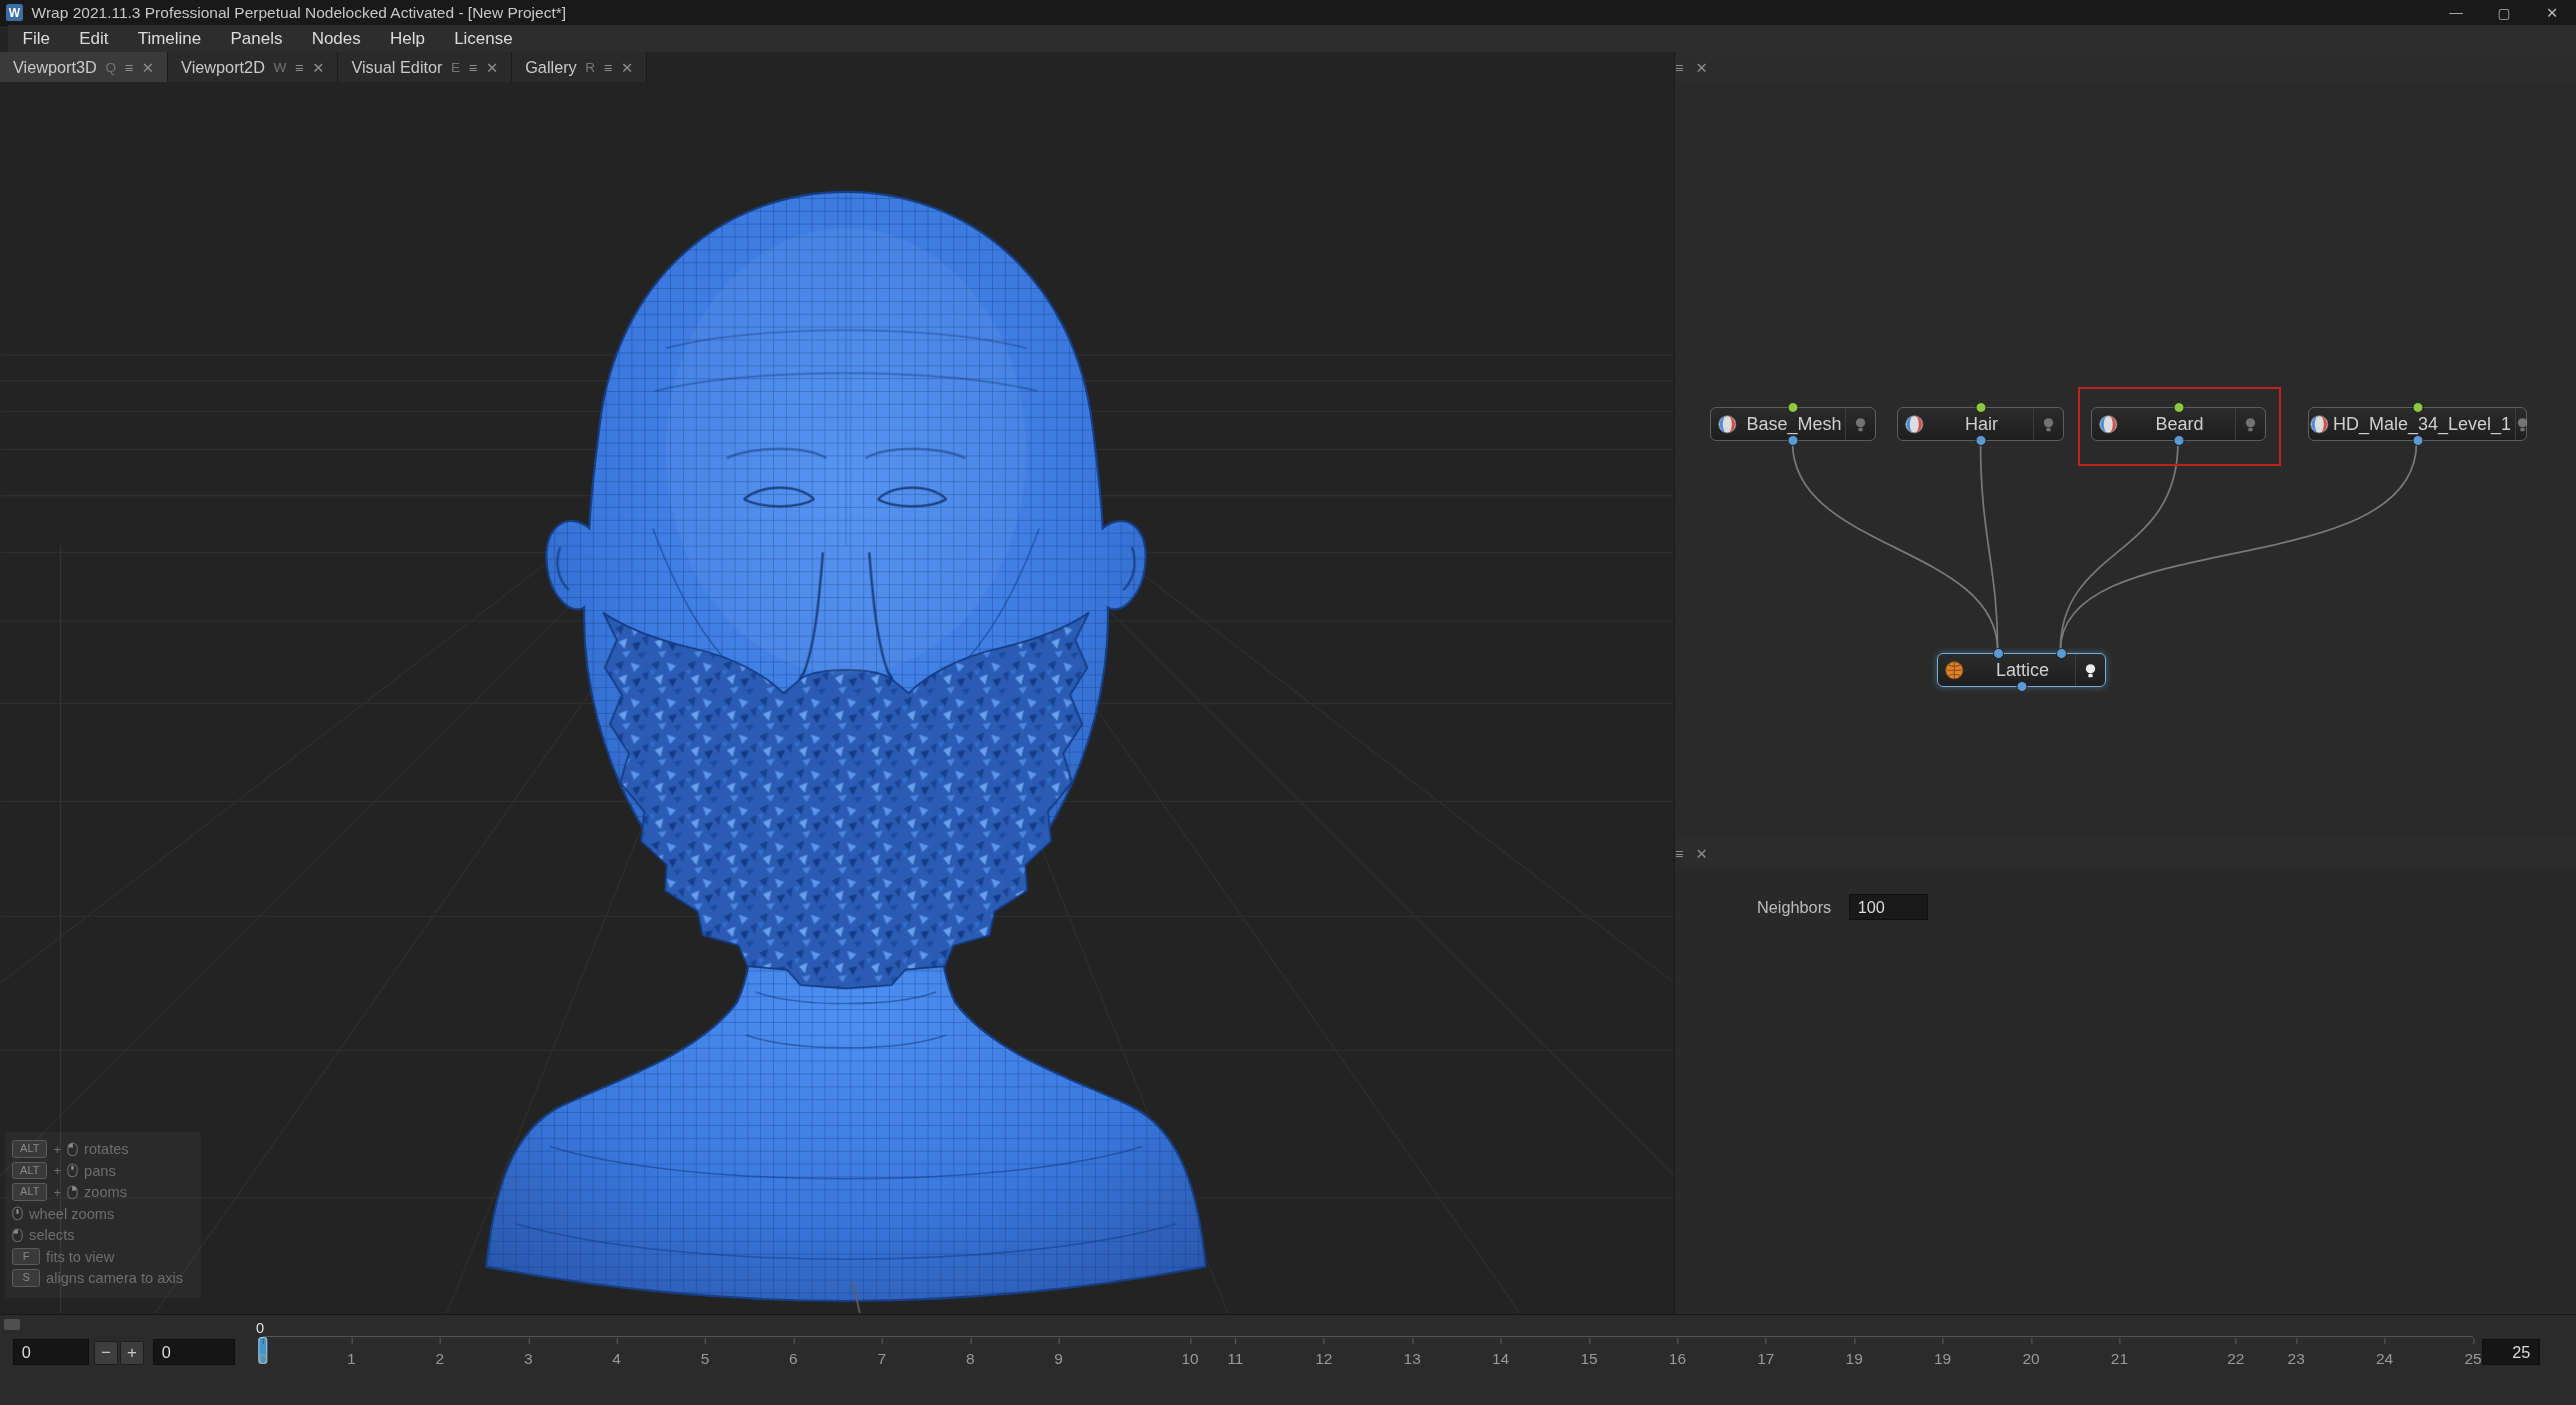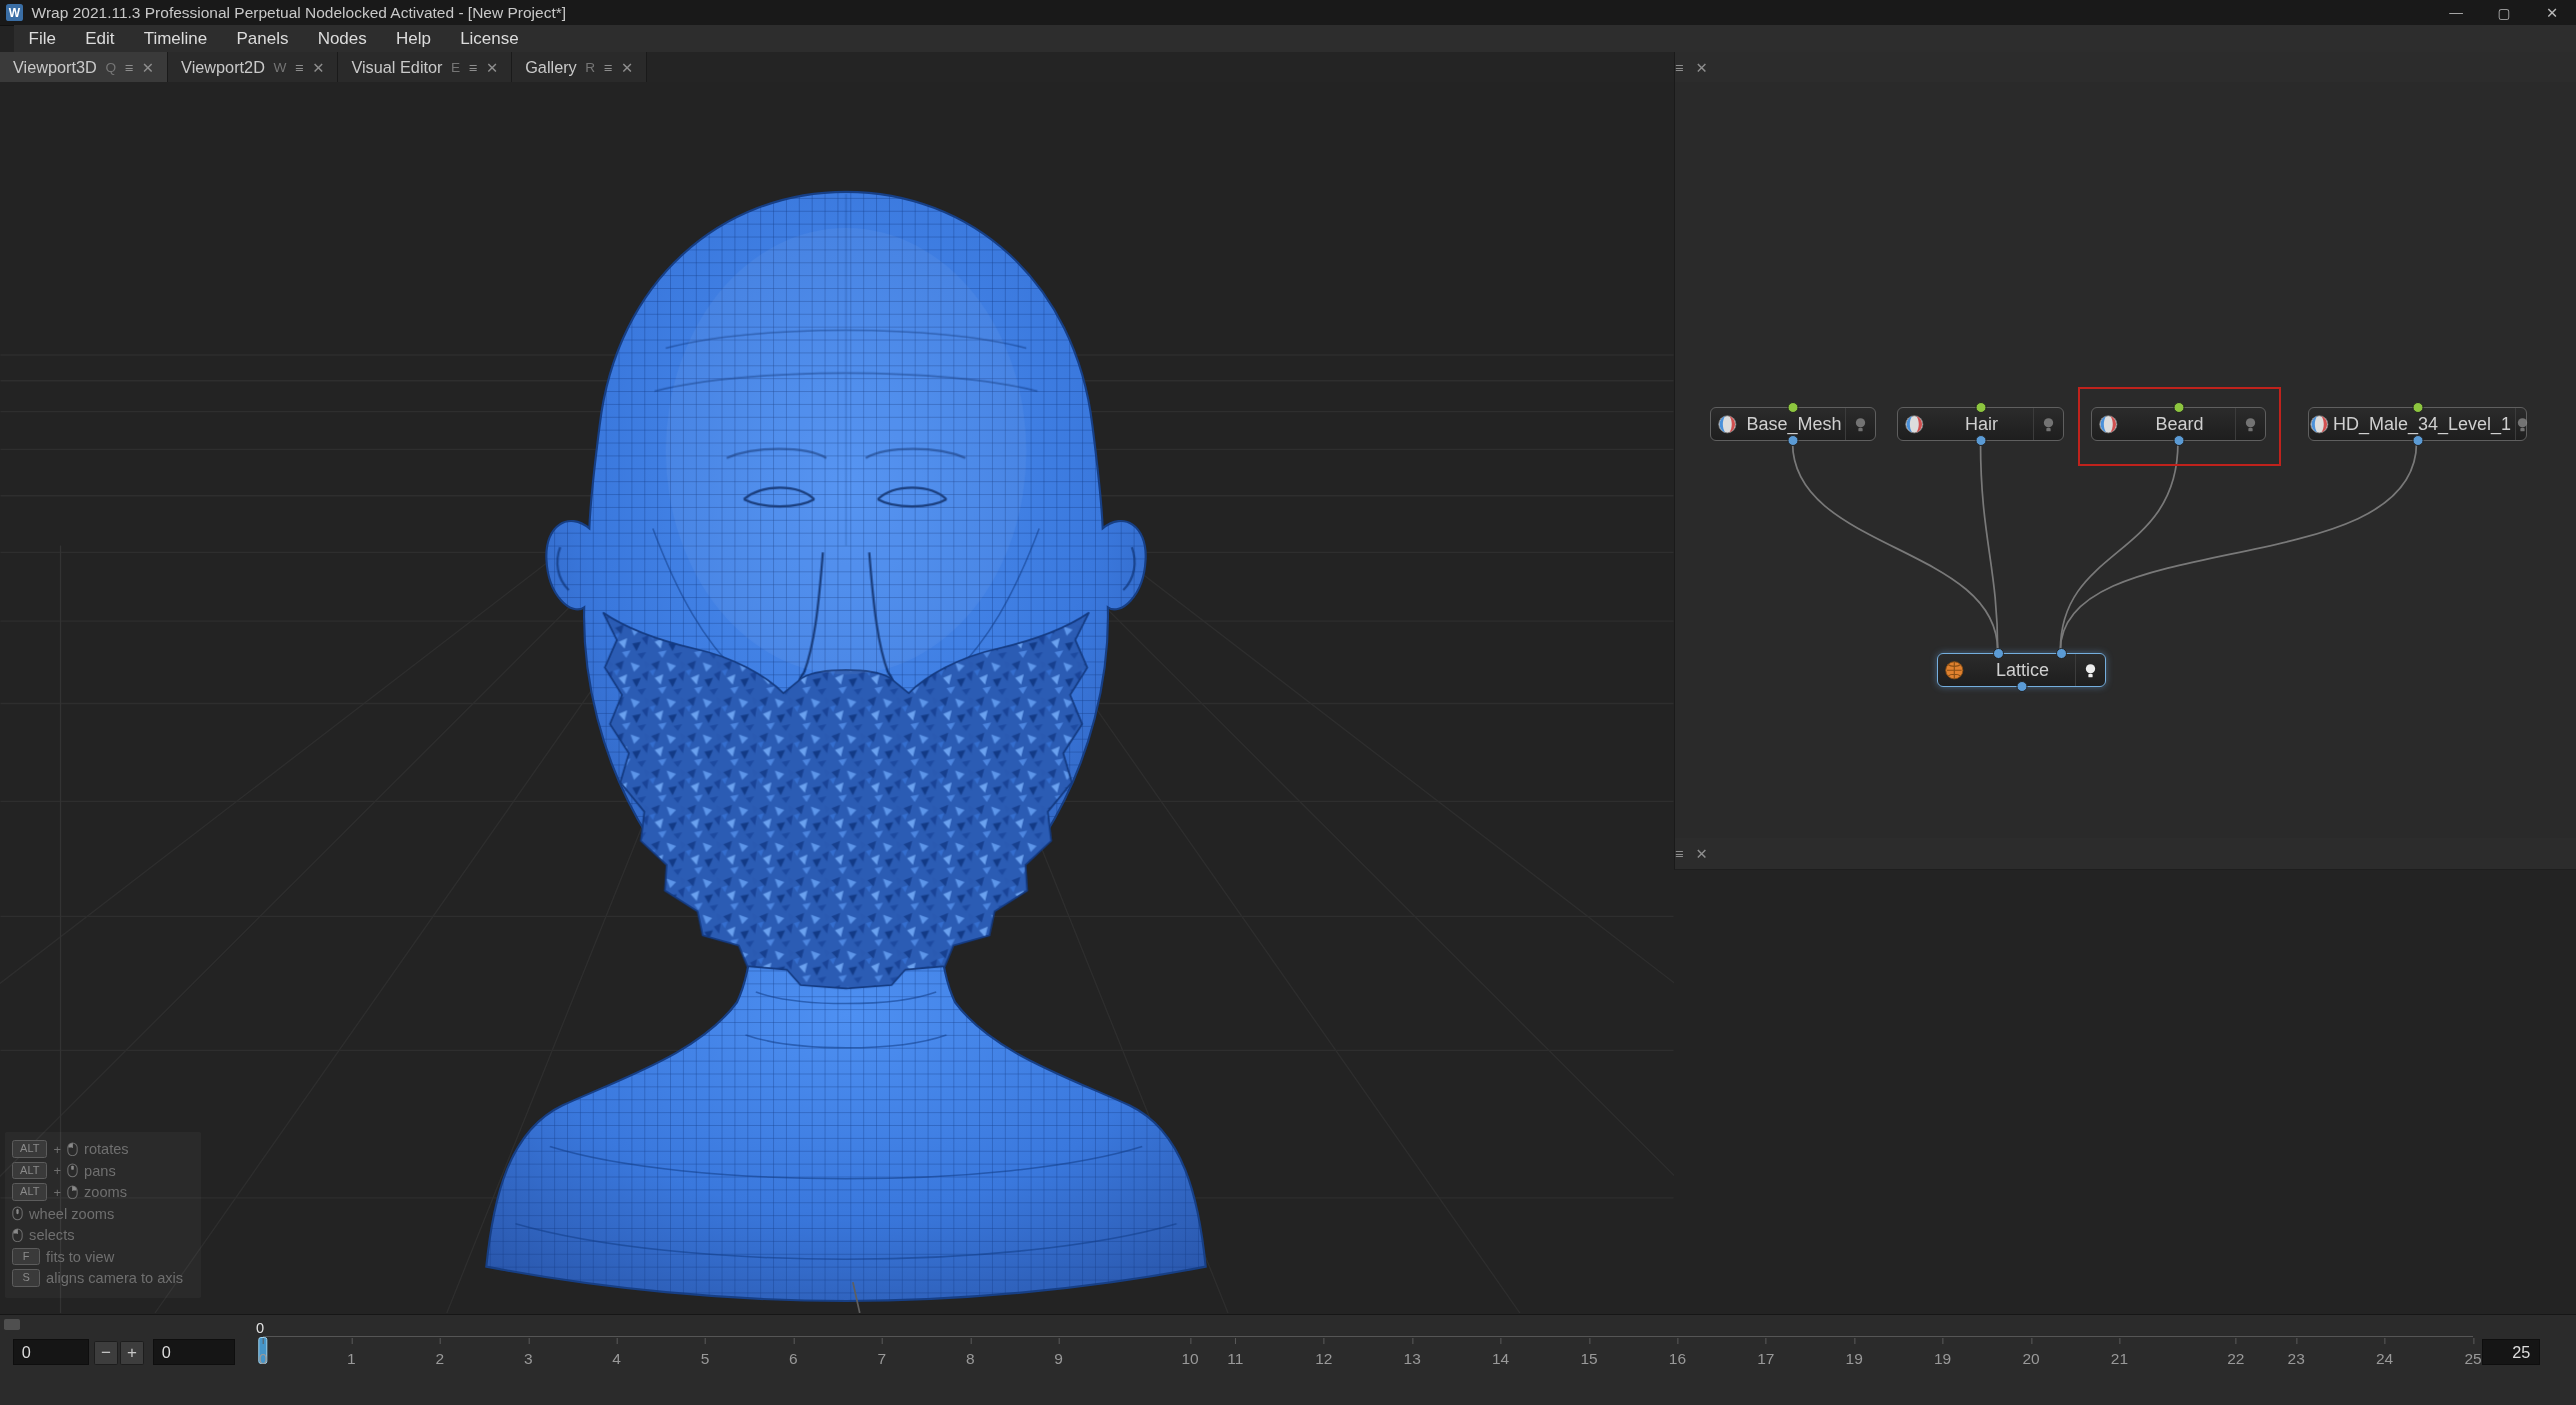--- a/index.html
+++ b/index.html
@@ -11,21 +11,21 @@
             display:flex;align-items:center;border-bottom:0.9px solid #101010;}
   .appicon{width:17px;height:17px;margin-left:6px;background:#3a6ea5;border-radius:2.6px;
            display:flex;align-items:center;justify-content:center;font-size:12px;font-weight:bold;color:#fff;}
   .wintitle{margin-left:8.6px;font-size:15.5px;color:#c8c8c8;white-space:nowrap;}
   .winspacer{flex:1;}
   .winbtn{width:48px;height:25px;display:flex;align-items:center;justify-content:center;
           font-size:13.7px;color:#b8b8b8;}
   .winbtn.close{font-size:14.6px;}
 
   
-  .menubar{position:absolute;top:25px;left:14px;right:0;height:27px;background:#2d2d2d;
+  .menubar{position:absolute;top:25px;left:8px;right:0;height:27px;background:#2d2d2d;
            display:flex;align-items:center;border-bottom:0.9px solid #1c1c1c;}
   .menuitem{padding:0 14.6px;font-size:17px;color:#dcdcdc;line-height:27px;}
 
   
   .tabbar{position:absolute;top:52px;left:0;width:1674px;height:31px;background:#242424;
           display:flex;border-bottom:0.9px solid #1a1a1a;}
   .tab{display:flex;align-items:center;gap:8.6px;padding:0 13px;border-right:0.9px solid #1a1a1a;
        background:#2a2a2a;}
   .tab.active{background:#3a3a3a;}
   .tab .lbl{font-size:16.3px;color:#c9c9c9;}
@@ -380,20 +380,26 @@
             <circle cx="7.5" cy="8" r="5.5" fill="#ececec"></circle>
             <rect x="5" y="14" width="5" height="4" rx="1" fill="#ececec"></rect>
           </svg>
       </div>
     </div>
   </div>
 
   <div class="panelhdr" style="top:838px;left:1674px;width:902px;">
     <span class="gly">≡</span>
     <span class="gly">✕</span>
+  </div>
+  <div class="editorbody">
+    <div class="fieldrow">
+      <span class="fieldlabel">Neighbors</span>
+      <input class="fieldinput" type="text" value="100" style="">
+    </div>
   </div>
 
   <div class="bottombar">
     <div class="scrollstrip">
       <div class="scrollhandle"></div>
     </div>
 
     <input class="numbox" type="text" style="left: 13px; top: 24px; width: 76px;" value="0">
     <div class="stepbtn" style="left:94px;">−</div>
     <div class="stepbtn" style="left:120px;">+</div>

